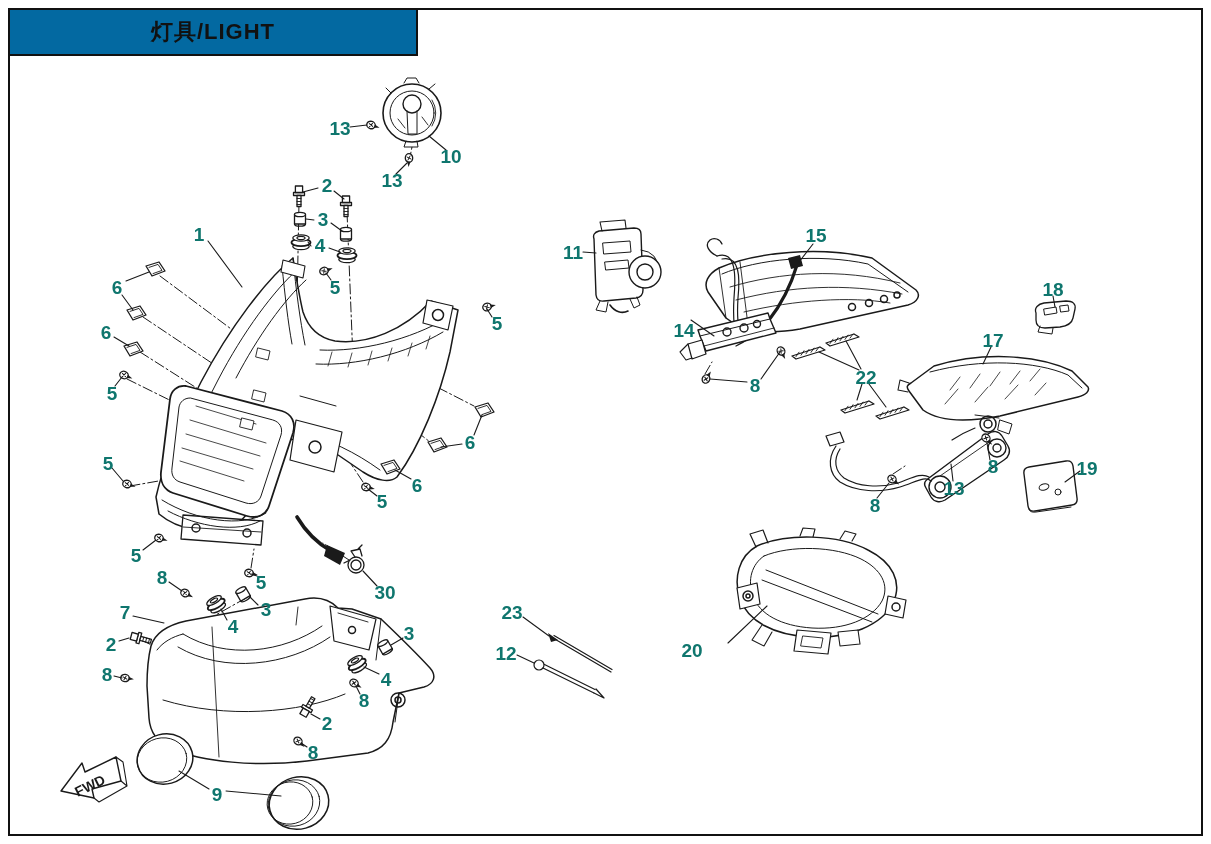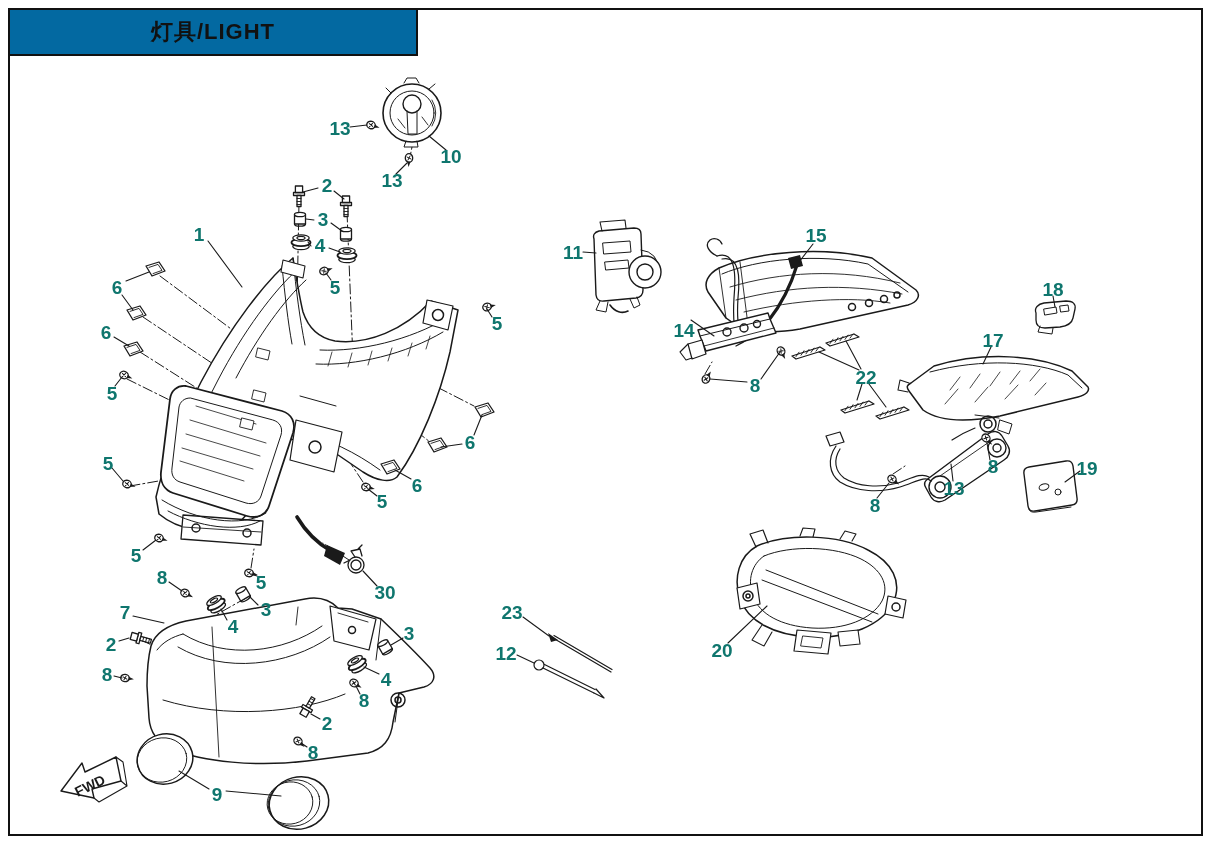--- a/index.html
+++ b/index.html
@@ -432,15 +432,15 @@
       <div class="callout" style="left: 816px; top: 235px;">15</div>
       <div class="callout" style="left: 684px; top: 315px; margin-top: 15px;">14</div>
       <div class="callout" style="left: 755px; top: 385px;">8</div>
       <div class="callout" style="left: 866px; top: 377px;">22</div>
       <div class="callout" style="left: 1053px; top: 289px;">18</div>
       <div class="callout" style="left: 993px; top: 340px;">17</div>
       <div class="callout" style="left: 954px; top: 488px;">13</div>
       <div class="callout" style="left: 993px; top: 466px;">8</div>
       <div class="callout" style="left: 875px; top: 505px;">8</div>
       <div class="callout" style="left: 1087px; top: 468px;">19</div>
-      <div class="callout" style="left: 722px; top: 650px;">20</div>
+      <div class="callout" style="left: 692px; top: 650px;">20</div>
     </div>
 </div>
 
 </body></html>

